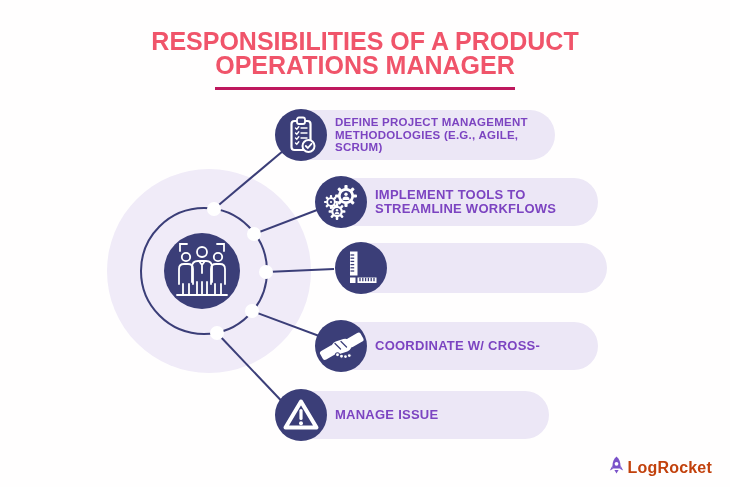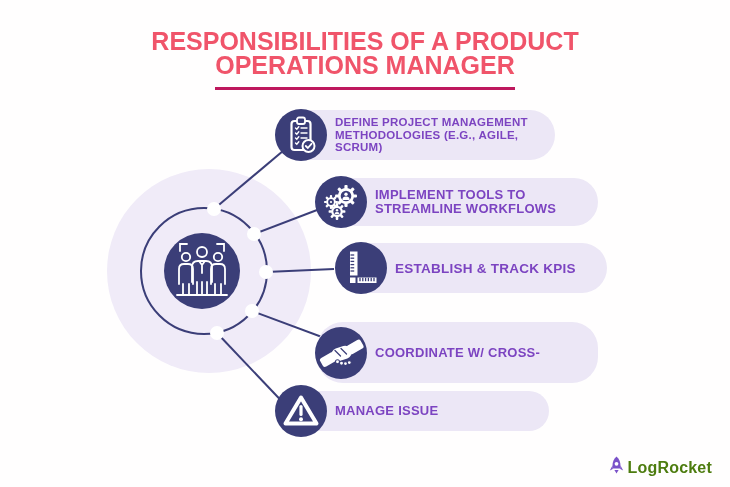--- a/index.html
+++ b/index.html
@@ -42,37 +42,37 @@
     padding-right:10px;
     box-sizing:border-box;
     color:#7C44C1;
     font-weight:bold;
     letter-spacing:.25px;
   }
   .pill .ln{display:block;white-space:nowrap;}
   .p1{left:277px;top:110px;width:278px;height:50px;font-size:11.5px;line-height:12.5px;}
   .p2{left:317px;top:178px;width:281px;height:48px;font-size:13px;line-height:14px;}
   .p3{left:337px;top:243px;width:270px;height:50px;font-size:13.5px;line-height:15px;}
-  .p4{left:317px;top:322px;width:281px;height:61px;font-size:13px;line-height:14px;}
-  .p5{left:277px;top:391px;width:272px;height:40px;font-size:13px;line-height:14px;}
+  .p4{left:317px;top:322px;width:281px;height:48px;font-size:13px;line-height:14px;}
+  .p5{left:277px;top:391px;width:272px;height:48px;font-size:13px;line-height:14px;}
 
   .icon-wrap{
     position:absolute;
     left:-2px;top:50%;
     width:52px;height:52px;
     transform:translateY(-50%);
   }
   .icon-wrap svg{display:block;}
 
   
   .brand{
     position:absolute;
     right:18px;top:456px;
     display:flex;align-items:center;gap:4px;
-    color:#4d7c0f;
+    color:#c2410c;
     font-size:16px;
     font-weight:bold;
     letter-spacing:.2px;
   }
 </style>
 </head>
 <body>
 
 <div class="canvas">
 
@@ -229,21 +229,20 @@
         <g stroke="#3B3E78" stroke-width="1.3">
           <line x1="25" y1="35.8" x2="25" y2="39.2"></line>
           <line x1="27.8" y1="35.8" x2="27.8" y2="39.2"></line>
           <line x1="30.6" y1="35.8" x2="30.6" y2="39.2"></line>
           <line x1="33.4" y1="35.8" x2="33.4" y2="39.2"></line>
           <line x1="36.2" y1="35.8" x2="36.2" y2="39.2"></line>
           <line x1="39" y1="35.8" x2="39" y2="39.2"></line>
         </g>
       </svg>
     </span>
-    <span class="ln">ESTABLISH &amp; TRACK KPIS</span>
   </div>
 
   <div class="pill p4">
     <span class="icon-wrap">
       <svg width="52" height="52" viewBox="0 0 52 52">
         <circle cx="26" cy="26" r="26" fill="#3B3E78"></circle>
         <g transform="translate(13.5,32.5) rotate(-30)">
           <rect x="-8" y="-5" width="16" height="10" rx="2.5" fill="#fff"></rect>
         </g>
         <g transform="translate(40,20) rotate(-30)">

